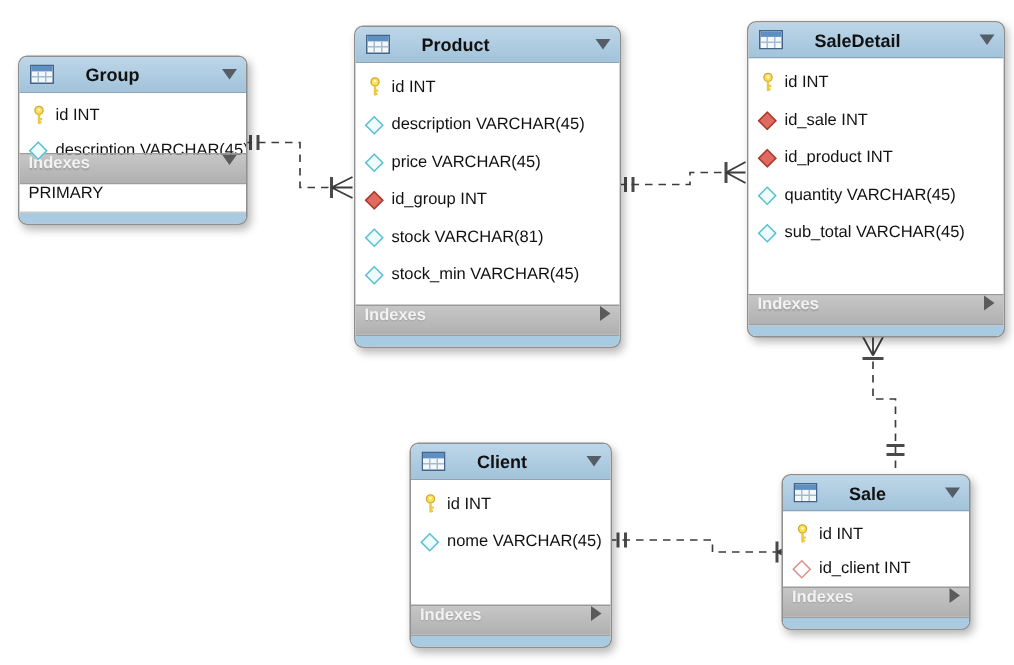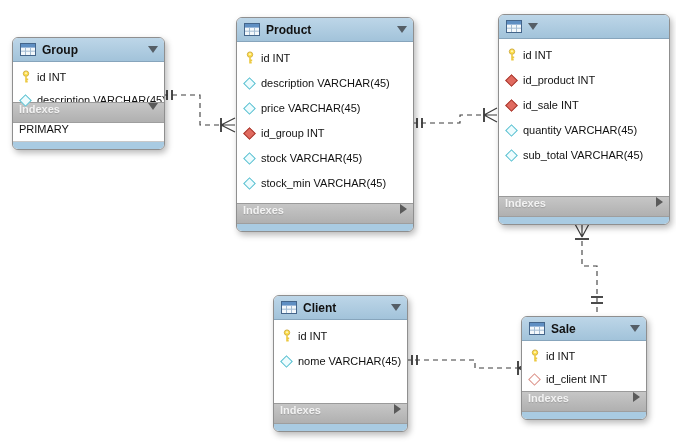--- a/index.html
+++ b/index.html
@@ -15,21 +15,21 @@
   svg.wires .tick{fill:none;stroke:#4a4a4a;stroke-width:2;}
   svg.wires .fan{fill:none;stroke:#3c3c3c;stroke-width:1.2;}
 
   .table{
     position:absolute;display:flex;flex-direction:column;
     border:1px solid #8f8f8f;border-radius:6px;overflow:hidden;
     background:#ffffff;
     box-shadow:2px 3px 6px rgba(0,0,0,0.28);
   }
   .hdr{
-    flex:none;height:23px;display:flex;align-items:center;gap:6px;
+    flex:none;height:23px;display:flex;align-items:center;gap:21px;
     padding:0 6px 0 7px;
     background:linear-gradient(#bdd6e8,#a2c3da);
     border-bottom:1px solid #87a5bc;
   }
   .tbl-ic{flex:none;width:16px;height:13px;display:inline-block;line-height:0;}
   .tname{flex:1;font-size:12px;font-weight:bold;color:#111;white-space:nowrap;overflow:hidden;}
   .arrow{flex:none;width:0;height:0;display:inline-block;}
   .arr-down{border-left:5px solid transparent;border-right:5px solid transparent;border-top:7px solid #555e66;}
   .arr-right{border-top:5px solid transparent;border-bottom:5px solid transparent;border-left:7px solid #555e66;}
 
@@ -164,21 +164,21 @@
       <div class="frow">
         <span class="ic">
             <i class="diam d-redf"></i>
           </span>
         <span class="ftext">id_group INT</span>
       </div>
       <div class="frow">
         <span class="ic">
             <i class="diam d-teal"></i>
           </span>
-        <span class="ftext">stock VARCHAR(45)</span>
+        <span class="ftext">stock VARCHAR(81)</span>
       </div>
       <div class="frow">
         <span class="ic">
             <i class="diam d-teal"></i>
           </span>
         <span class="ftext">stock_min VARCHAR(45)</span>
       </div>
     </div>
     <div class="idxbar">
       <span class="idxlabel">Indexes</span>
@@ -187,45 +187,46 @@
     <div class="foot"></div>
   </div>
 
   <div class="table t-saledetail">
     <div class="hdr">
       <span class="tbl-ic"><svg viewBox="0 0 16 13" width="16" height="13">
             <rect x="0.5" y="0.5" width="15" height="12" fill="#f4f8fb" stroke="#44658a"></rect>
             <rect x="1" y="1" width="14" height="3.6" fill="#5f8fc3"></rect>
             <path d="M5.5 4.6 V12 M10.5 4.6 V12 M1 8.2 H15" stroke="#a3bcd2" stroke-width="1" fill="none"></path>
           </svg></span>
+      <span class="tname">SaleDetail</span>
       <span class="arrow arr-down"></span>
     </div>
     <div class="fields">
       <div class="frow">
         <span class="ic"><svg viewBox="0 0 14 14" width="14" height="14">
               <circle cx="7" cy="3.6" r="2.7" fill="#ffe14d" stroke="#cda83e" stroke-width="0.9"></circle>
               <circle cx="7" cy="3.2" r="0.9" fill="#fff7cf"></circle>
               <path d="M7 6.2 V12.6 M7 9.4 h2.2 M7 11.6 h1.7" stroke="#ecc83f" stroke-width="1.6" fill="none"></path>
             </svg></span>
         <span class="ftext">id INT</span>
       </div>
       <div class="frow">
         <span class="ic">
             <i class="diam d-redf"></i>
           </span>
+        <span class="ftext">id_sale INT</span>
+      </div>
+      <div class="frow">
+        <span class="ic">
+            <i class="diam d-redf"></i>
+          </span>
         <span class="ftext">id_product INT</span>
       </div>
       <div class="frow">
         <span class="ic">
-            <i class="diam d-redf"></i>
-          </span>
-        <span class="ftext">id_sale INT</span>
-      </div>
-      <div class="frow">
-        <span class="ic">
             <i class="diam d-teal"></i>
           </span>
         <span class="ftext">quantity VARCHAR(45)</span>
       </div>
       <div class="frow">
         <span class="ic">
             <i class="diam d-teal"></i>
           </span>
         <span class="ftext">sub_total VARCHAR(45)</span>
       </div>

